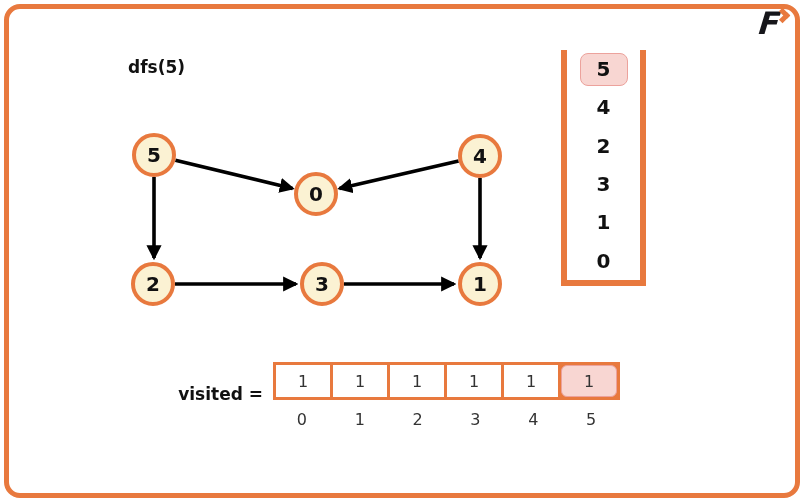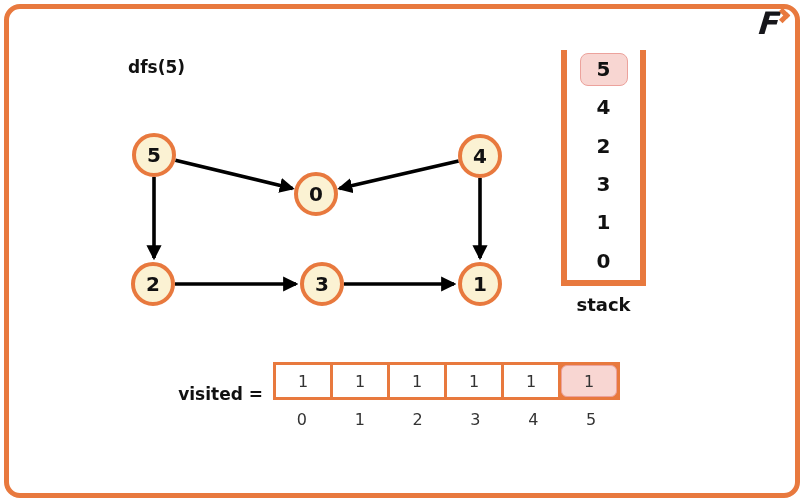--- a/index.html
+++ b/index.html
@@ -103,21 +103,20 @@
     <div class="stack-slot">
       <span class="stack-item">3</span>
     </div>
     <div class="stack-slot">
       <span class="stack-item">1</span>
     </div>
     <div class="stack-slot">
       <span class="stack-item">0</span>
     </div>
   </div>
-  <div class="stack-label">stack</div>
 
   <div class="visited-label">visited =</div>
   <div class="visited-array">
     <div class="visited-cell">1</div>
     <div class="visited-cell">1</div>
     <div class="visited-cell">1</div>
     <div class="visited-cell">1</div>
     <div class="visited-cell">1</div>
     <div class="visited-cell hl">1</div>
   </div>

